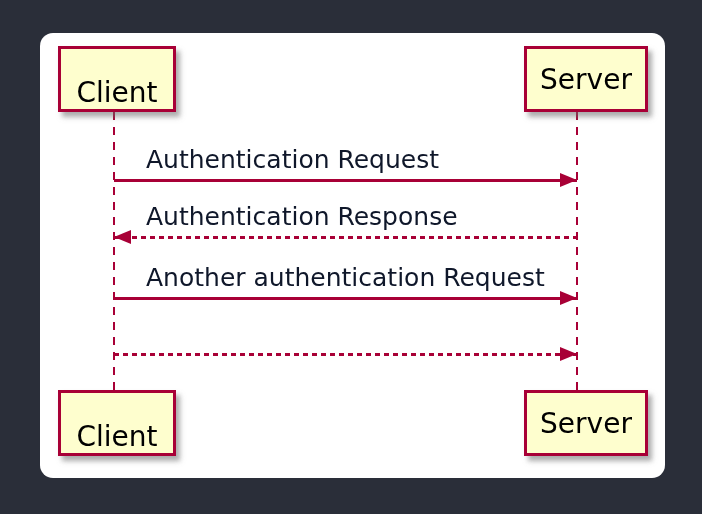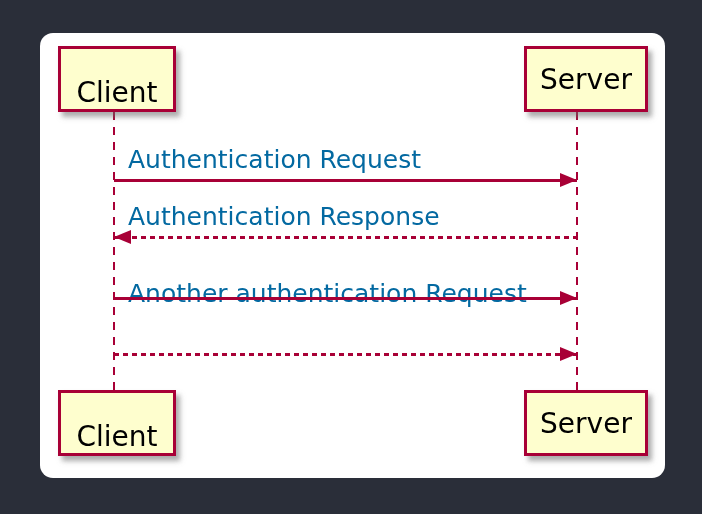--- a/index.html
+++ b/index.html
@@ -32,22 +32,23 @@
   .pbox-bottom{top:357px;}
   .lifeline{
     position:absolute;
     top:79px;height:278px;width:2px;
     background:repeating-linear-gradient(180deg,#A80036 0 8px,transparent 8px 15px);
   }
   .lifeline-client{left:73px;}
   .lifeline-server{left:536px;}
   .msg-label{
     position:absolute;
-    font-size:25px;line-height:30px;color:#0369a1;
+    font-size:25px;line-height:30px;color:#0f172a;
     white-space:nowrap;
+    margin-left:18px;
   }
   .msg-line{
     position:absolute;
     left:74px;width:463px;height:3px;
   }
   .line-solid{background:#A80036;}
   .line-dotted{background:repeating-linear-gradient(90deg,#A80036 0 5px,transparent 5px 9px);}
   .arrowhead{
     position:absolute;width:0;height:0;
     border-top:7px solid transparent;
@@ -66,21 +67,21 @@
     <div class="lifeline lifeline-server"></div>
 
     <div class="msg-label" style="left:88px;top:112px;">Authentication Request</div>
     <div class="msg-line line-solid" style="top:145.5px;"></div>
     <div class="arrowhead arrow-right" style="top:140px;"></div>
 
     <div class="msg-label" style="left:88px;top:169px;">Authentication Response</div>
     <div class="msg-line line-dotted" style="top:202.5px;"></div>
     <div class="arrowhead arrow-left" style="top:197px;"></div>
 
-    <div class="msg-label" style="left:88px;top:246px;">Another authentication Request</div>
+    <div class="msg-label" style="left:88px;top:230px;">Another authentication Request</div>
     <div class="msg-line line-solid" style="top:263.5px;"></div>
     <div class="arrowhead arrow-right" style="top:258px;"></div>
 
     <div class="msg-line line-dotted" style="top:319.5px;"></div>
     <div class="arrowhead arrow-right" style="top:314px;"></div>
 
     <div class="pbox pbox-client pbox-top">
       <span>Client</span>
     </div>
     <div class="pbox pbox-server pbox-top">

